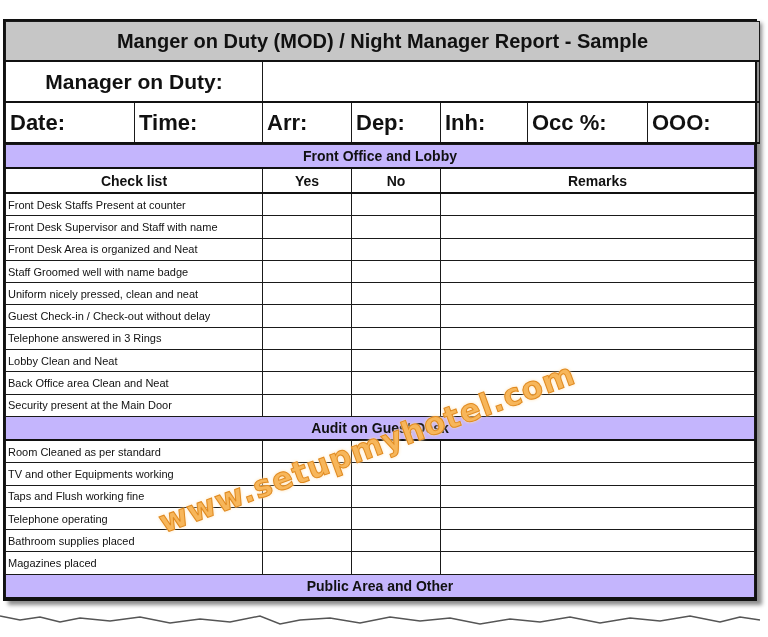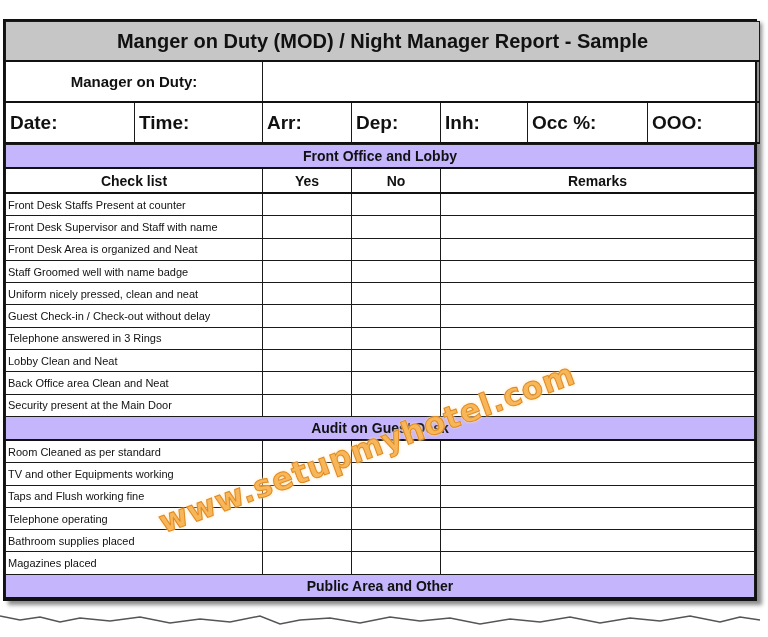--- a/index.html
+++ b/index.html
@@ -1,23 +1,23 @@
 <!DOCTYPE html>
 <html><head>
 <meta charset="utf-8">
 <style>
   html, body { margin:0; padding:0; background:#ffffff; }
   body { width:768px; height:637px; position:relative; overflow:hidden; font-family:"Liberation Sans", sans-serif; }
   .sheet { position:absolute; left:3px; top:3px; width:754px; box-shadow: 5px 4px 4px rgba(0,0,0,0.45); background:#fff; border:2px solid #111; box-sizing:border-box;margin-top:16px; }
   table { border-collapse:collapse; width:100%; table-layout:fixed; }
   td { border:1.5px solid #1a1a1a; padding:0; color:#111; overflow:hidden; white-space:nowrap; }
   .title td { background:#c6c6c6; height:38px; text-align:center; font-weight:bold; font-size:20px; border-bottom:2.5px solid #111; }
-  .mod td { height:39px; font-weight:bold; font-size:15px; border-bottom:2.5px solid #111; }
+  .mod td { height:39px; font-weight:bold; font-size:21px; border-bottom:2.5px solid #111; }
   .mod td.lbl { text-align:center; }
-  .info td { height:39px; font-weight:bold; font-size:19px; padding-left:4px; border-bottom:2.5px solid #111; }
+  .info td { height:39px; font-weight:bold; font-size:22px; padding-left:4px; border-bottom:2.5px solid #111; }
   .section td { background:#c4b5fd; height:22px; text-align:center; font-weight:bold; font-size:14px; border-bottom:2.5px solid #111; }
   .head td { height:23px; text-align:center; font-weight:bold; font-size:14px; border-bottom:2.5px solid #111; }
   .row td { height:21.3px; font-size:11px; }
   .row td.item { padding-left:2px; }
   .torn { position:absolute; left:0; top:608px; width:768px; height:29px; }
   .watermark { position:absolute; left:160px; top:505px; transform:rotate(-20deg); transform-origin:left center; font-family:"DejaVu Sans", sans-serif; font-weight:bold; font-size:31px; letter-spacing:1px; color:#f7b65a; -webkit-text-stroke:1px #e08a20; text-shadow:0 0 4px #ffd79a, 0 0 2px #fff; pointer-events:none; white-space:nowrap; }
 </style>
 </head>
 <body>
 

